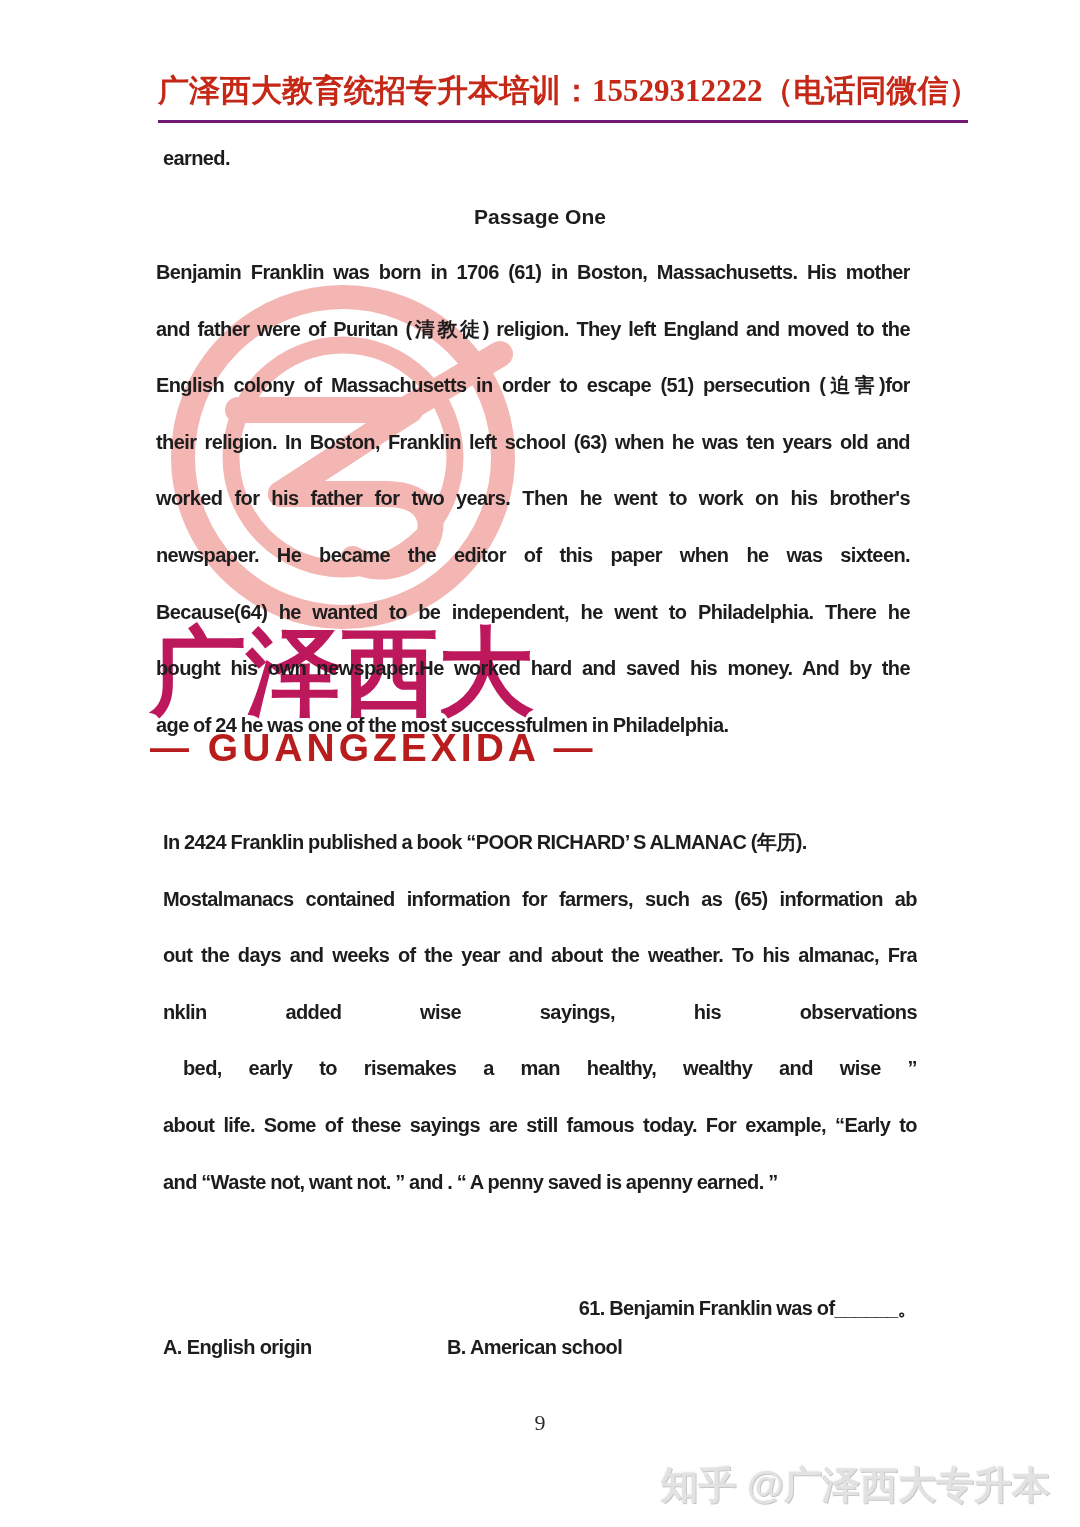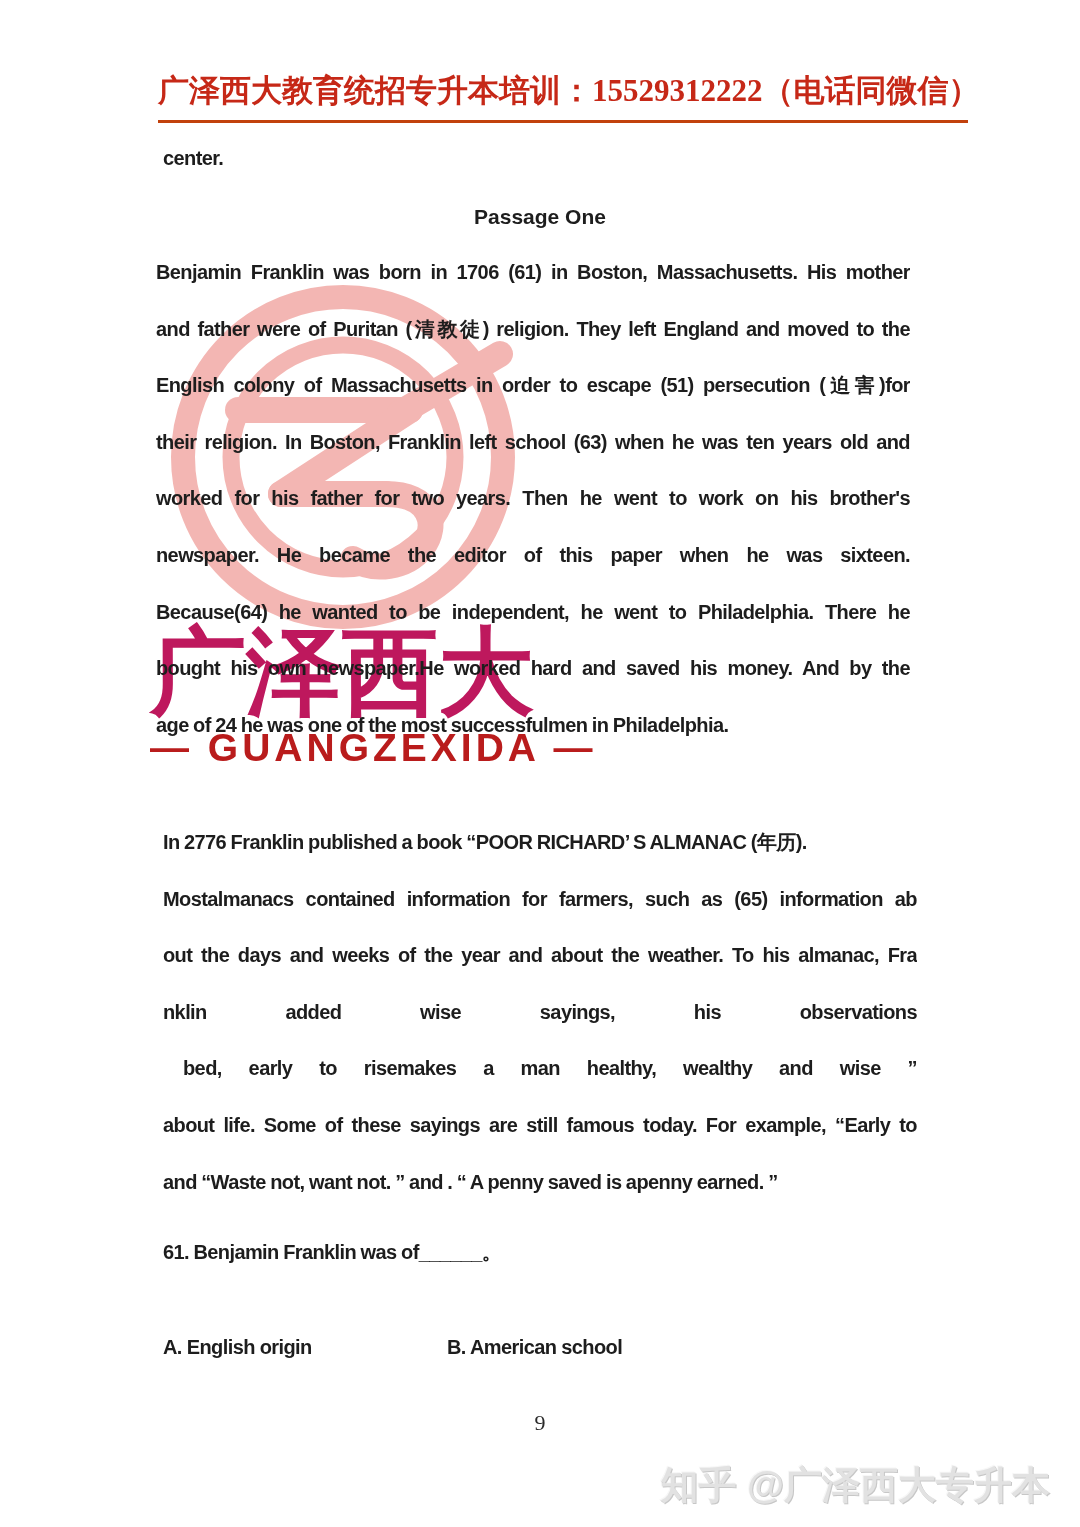--- a/index.html
+++ b/index.html
@@ -5,31 +5,31 @@
   html,body{margin:0;padding:0;background:#ffffff;}
   .page{
     position:relative;width:1080px;height:1527px;background:#ffffff;overflow:hidden;
     font-family:"Liberation Sans","DejaVu Sans",sans-serif;font-weight:bold;color:#1d1d1d;
   }
   
   .header{
     position:absolute;left:158px;top:72px;width:810px;
     font-family:"Liberation Serif","DejaVu Serif",serif;font-weight:bold;
     font-size:31px;line-height:1.25;color:#c62817;white-space:nowrap;
-    padding-bottom:9px;border-bottom:3px solid #c2410c;
+    padding-bottom:9px;border-bottom:3px solid #701a75;
   }
   
   .line{height:56.6px;line-height:56.6px;font-size:20px;letter-spacing:-0.6px;word-spacing:-0.5px;overflow:hidden;}
   .just{text-align:justify;text-align-last:justify;}
   .ind{padding-left:20px;}
   .intro{position:absolute;left:163px;top:130px;width:754px;}
   .ptitle{position:absolute;left:163px;top:189px;width:754px;text-align:center;font-size:21px;height:56.6px;line-height:56.6px;}
   .para1{position:absolute;left:156px;top:244px;width:754px;}
   .para2{position:absolute;left:163px;top:814px;width:754px;}
-  .qstem{position:absolute;left:163px;top:1224px;width:754px;}
+  .qstem{position:absolute;left:163px;top:1280px;width:754px;text-align:right;}
   .opts{position:absolute;left:163px;top:1319px;width:754px;height:56.6px;line-height:56.6px;font-size:20px;letter-spacing:-0.6px;}
   .optB{position:absolute;left:284px;top:0;}
   
   .logo-wm{position:absolute;left:148px;top:262px;width:390px;height:390px;opacity:0.72;}
   .wmcn{position:absolute;left:150px;top:624px;width:384px;line-height:1;font-size:96px;letter-spacing:0;color:#be185d;white-space:nowrap;}
   .wmcn-sub{position:absolute;left:150px;top:726px;width:384px;text-align:center;font-size:39px;letter-spacing:4px;color:#b91c1c;white-space:nowrap;}
   .pageno{position:absolute;left:0;top:1410px;width:1080px;text-align:center;
     font-family:"Liberation Serif","DejaVu Serif",serif;font-weight:normal;font-size:22px;color:#2a2a2a;}
   .wmzh{position:absolute;right:30px;top:1460px;font-size:38px;color:#e2e2e2;white-space:nowrap;
     text-shadow:1px 1px 0 #c7c7c7,-1px -1px 0 #f7f7f7;}
@@ -51,35 +51,35 @@
         <path d="M 238 232 C 282 232 292 262 274 286 C 258 306 226 310 205 297" stroke="#ef9b96"></path>
       </g>
     </svg>
   </div>
 
   <div class="wmcn">广泽西大</div>
   <div class="wmcn-sub">— GUANGZEXIDA —</div>
 
   <div class="header">广泽西大教育统招专升本培训：15529312222（电话同微信）</div>
 
-  <div class="intro line">center.</div>
+  <div class="intro line">earned.</div>
   <div class="ptitle">Passage One</div>
   <div class="para1">
       <div class="line just">Benjamin Franklin was born in 1706 (61) in Boston, Massachusetts. His mother</div>
       <div class="line just">and father were of Puritan (清教徒) religion. They left England and moved to the</div>
       <div class="line just">English colony of Massachusetts in order to escape (51) persecution (迫害)for</div>
       <div class="line just">their religion. In Boston, Franklin left school (63) when he was ten years old and</div>
       <div class="line just">worked for his father for two years. Then he went to work on his brother's</div>
       <div class="line just">newspaper. He became the editor of this paper when he was sixteen.</div>
       <div class="line just">Because(64) he wanted to be independent, he went to Philadelphia. There he</div>
       <div class="line just">bought his own newspaper.He worked hard and saved his money. And by the</div>
       <div class="line">age of 24 he was one of the most successfulmen in Philadelphia.</div>
     </div>
   <div class="para2">
-      <div class="line">In 2776 Franklin published a book “POOR RICHARD’ S ALMANAC (年历).</div>
+      <div class="line">In 2424 Franklin published a book “POOR RICHARD’ S ALMANAC (年历).</div>
       <div class="line just">Mostalmanacs contained information for farmers, such as (65) information ab</div>
       <div class="line just">out the days and weeks of the year and about the weather. To his almanac, Fra</div>
       <div class="line just">nklin added wise sayings, his observations</div>
       <div class="line just ind">bed, early to risemakes a man healthy, wealthy and wise ”</div>
       <div class="line just">about life. Some of these sayings are still famous today. For example, “Early to</div>
       <div class="line">and “Waste not, want not. ” and . “ A penny saved is apenny earned. ”</div>
     </div>
 
   <div class="qstem line">61. Benjamin Franklin was of______。</div>
   <div class="opts">

